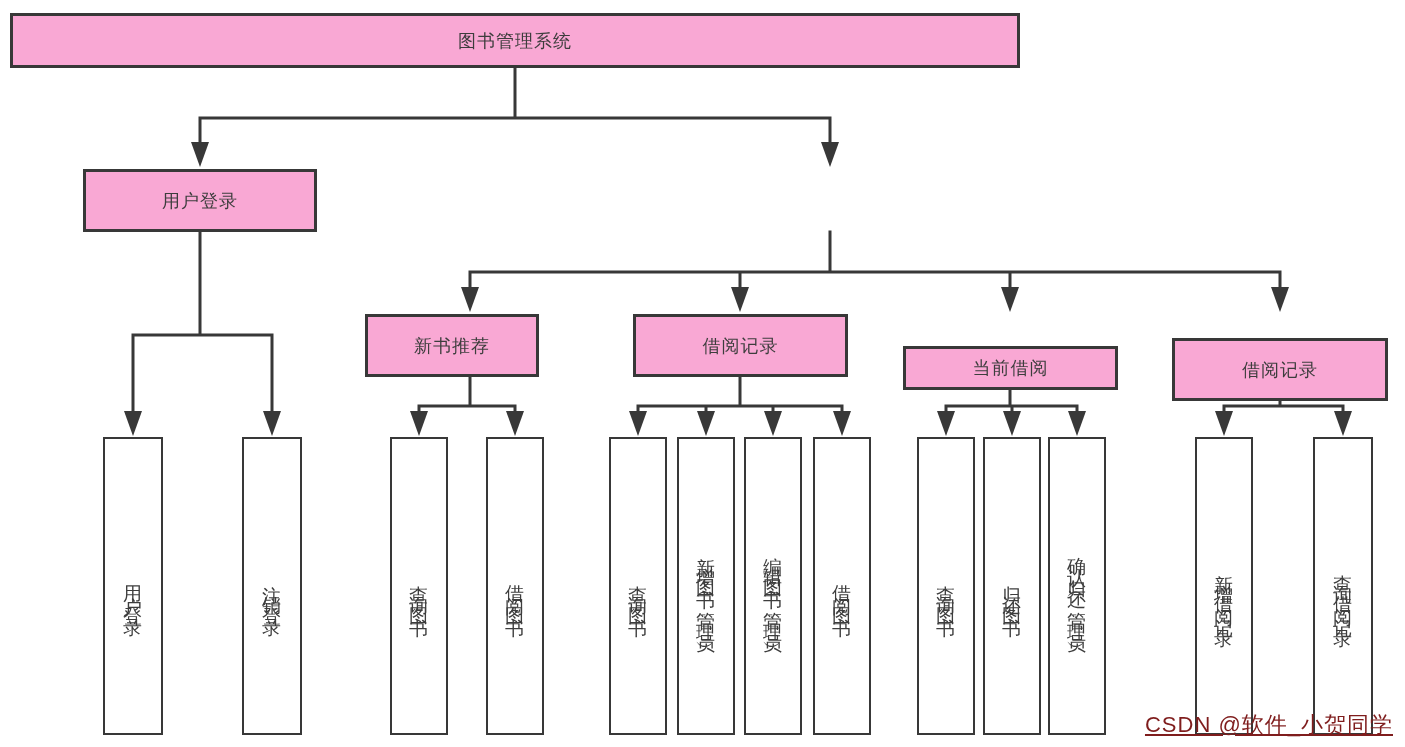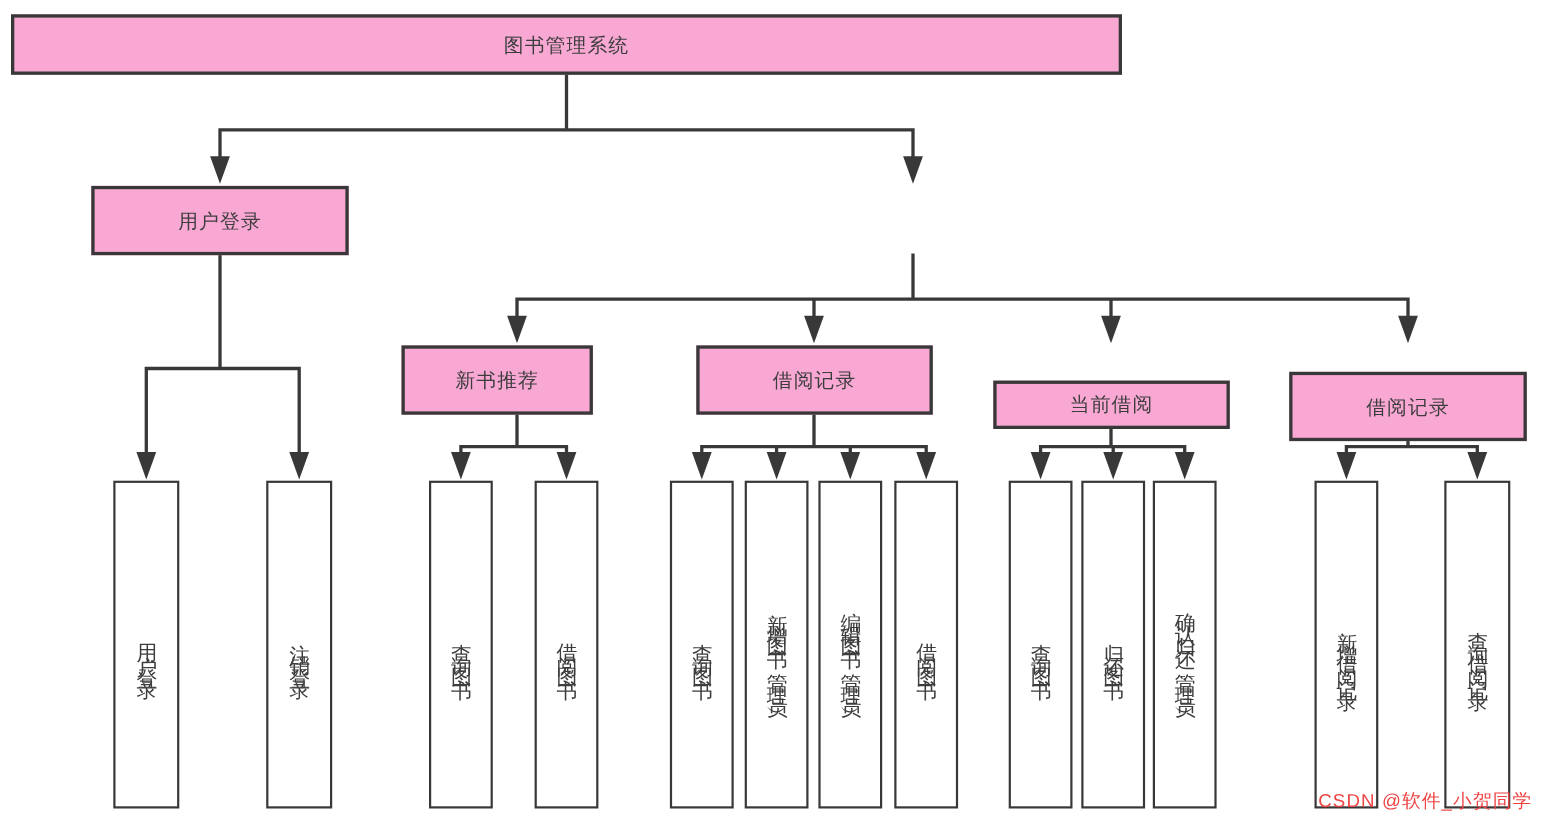--- a/index.html
+++ b/index.html
@@ -53,24 +53,25 @@
     letter-spacing: 11px;
     margin-bottom: -11px;
     line-height: 1;
     white-space: nowrap;
   }
   .watermark {
     position: absolute;
     z-index: 3;
     right: 12px;
     bottom: 7px;
-    font-size: 17px;
-    color: #ef4444;
+    font-size: 22px;
+    color: #7f1d1d;
     letter-spacing: 1px;
     white-space: nowrap;
+    text-decoration: underline;
   }
 </style>
 </head>
 <body>
 
 <div id="canvas">
 
   <svg id="wires" width="1405" height="747" viewBox="0 0 1405 747">
     <g stroke="#383838" stroke-width="3" fill="none" stroke-linecap="square">
 

